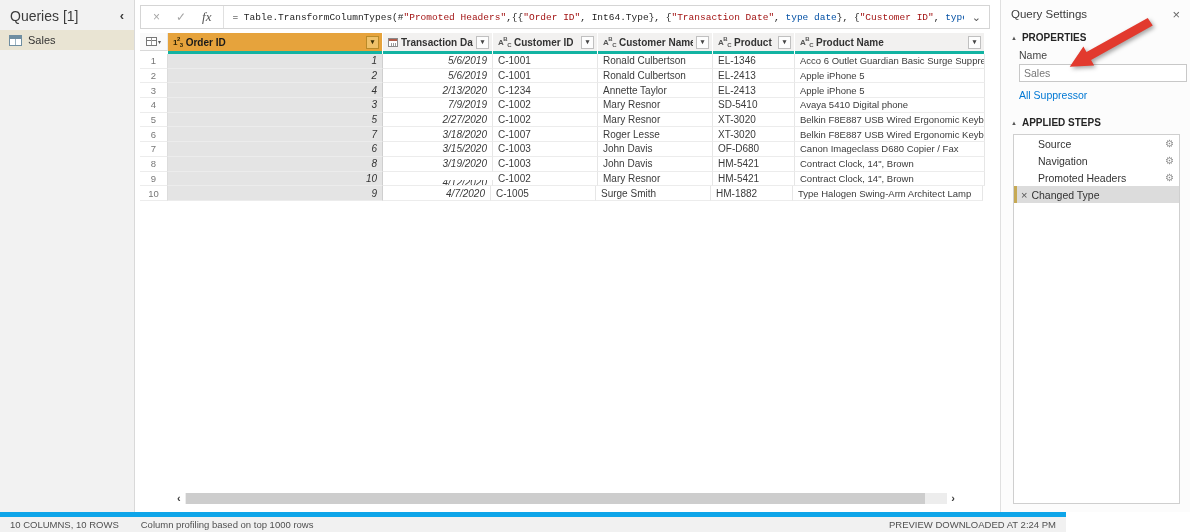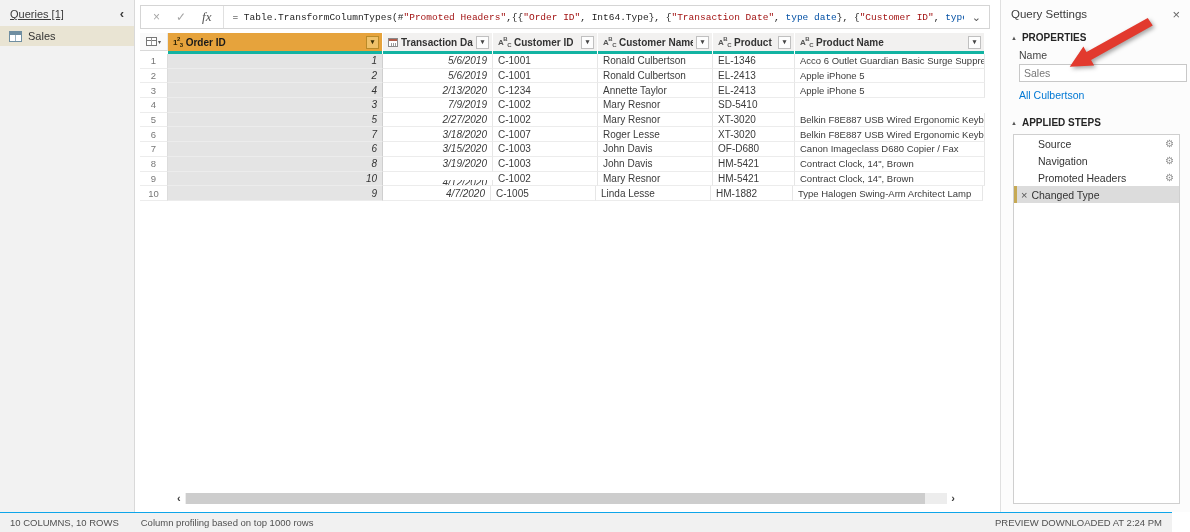--- a/index.html
+++ b/index.html
@@ -5,21 +5,21 @@
   * { box-sizing: border-box; margin: 0; padding: 0; }
   html,body { width: 1190px; height: 532px; overflow: hidden;
     font-family: "Liberation Sans", sans-serif; background: #fff; }
   .app { position: relative; width: 1190px; height: 532px; }
 
   
   .left-panel { position: absolute; left:0; top:0; width:135px; height:512px;
     background:#f2f2f2; border-right:1px solid #d9d9d9; }
   .lp-header { display:flex; align-items:center; justify-content:space-between;
     padding:8px 10px 6px 10px; }
-  .lp-title { font-size:11px; color:#3b3b3b;text-decoration:underline; }
+  .lp-title { font-size:14px; color:#3b3b3b; }
   .lp-collapse { font-size:13px; color:#3b3b3b; font-weight:bold; cursor:pointer; line-height:10px; }
   .query-item { display:flex; align-items:center; gap:6px; height:20px; padding:0 0 0 9px;
     font-size:11px; color:#333; cursor:pointer; }
   .query-item.sel { background:#e9e4d3; }
   .q-icon { width:13px; height:11px; border:1px solid #6f8ea1; position:relative; background:#fff; flex:0 0 auto; }
   .q-icon::before { content:""; position:absolute; left:0; top:0; right:0; height:3px; background:#6f8ea1; }
   .q-icon::after { content:""; position:absolute; left:5px; top:3px; bottom:0; width:1px; background:#9db4c2; }
 
   
   .main { position:absolute; left:135px; top:0; width:865px; height:512px; background:#fff; }
@@ -100,22 +100,22 @@
   .all-props { font-size:10.5px; color:#0078d4; margin:7px 0 16px 8px; cursor:pointer; }
   .steps-box { flex:1; border:1px solid #cfcfcf; background:#fff; margin-left:2px; overflow:hidden; }
   .step-row { display:flex; align-items:center; height:17px; font-size:10.5px; color:#333; cursor:pointer; }
   .step-row .step-label { flex:1; white-space:nowrap; overflow:hidden; }
   .step-row.plain { padding-left:24px; padding-right:5px; }
   .step-row.sel { background:#dcdcdc; border-left:3px solid #c6a954; padding-left:4px; }
   .step-x { font-size:11px; color:#555; margin-right:4px; cursor:pointer; }
   .gear { font-size:10px; color:#8f8f8f; cursor:pointer; }
 
   
-  .status-bar { position:absolute; left:0; bottom:0; width:1172px; height:20px; background:#f1f1f1;
-    border-top:1px solid #0ea5e9; display:flex; align-items:center; font-size:9.5px; color:#505050; }
+  .status-bar { position:absolute; left:0; bottom:0; width:1066px; height:20px; background:#f1f1f1;
+    border-top:5px solid #0ea5e9; display:flex; align-items:center; font-size:9.5px; color:#505050; }
   .sb-left { margin-left:10px; }
   .sb-mid { margin-left:22px; }
   .sb-right { margin-left:auto; margin-right:10px; }
 
   
   .arrow-svg { position:absolute; left:1058px; top:18px; width:104px; height:52px; z-index:50;
     pointer-events:none; filter:drop-shadow(2px 2px 2px rgba(0,0,0,0.35)); }
 </style>
 </head>
 <body>
@@ -219,20 +219,21 @@
             <div class="cell c-pid" style="width: 82px;">EL-2413</div>
             <div class="cell c-pname" style="width: 190px;">Apple iPhone 5</div>
           </div>
           <div class="grow">
             <div class="rnum">4</div>
             <div class="cell c-oid" style="width: 215px;">3</div>
             <div class="cell c-date" style="width: 110px;">7/9/2019</div>
             <div class="cell c-cid" style="width: 105px;">C-1002</div>
             <div class="cell c-cname" style="width: 115px;">Mary Resnor</div>
             <div class="cell c-pid" style="width: 82px;">SD-5410</div>
+            <div class="cell c-pname" style="width: 190px;">Avaya 5410 Digital phone</div>
           </div>
           <div class="grow">
             <div class="rnum">5</div>
             <div class="cell c-oid" style="width: 215px;">5</div>
             <div class="cell c-date" style="width: 110px;">2/27/2020</div>
             <div class="cell c-cid" style="width: 105px;">C-1002</div>
             <div class="cell c-cname" style="width: 115px;">Mary Resnor</div>
             <div class="cell c-pid" style="width: 82px;">XT-3020</div>
             <div class="cell c-pname" style="width: 190px;">Belkin F8E887 USB Wired Ergonomic Keyboard</div>
           </div>
@@ -270,21 +271,21 @@
             <div class="cell c-cid" style="width: 105px;">C-1002</div>
             <div class="cell c-cname" style="width: 115px;">Mary Resnor</div>
             <div class="cell c-pid" style="width: 82px;">HM-5421</div>
             <div class="cell c-pname" style="width: 190px;">Contract Clock, 14", Brown</div>
           </div>
           <div class="grow">
             <div class="rnum">10</div>
             <div class="cell c-oid" style="width: 215px;">9</div>
             <div class="cell c-date" style="width: 108px;">4/7/2020</div>
             <div class="cell c-cid" style="width: 105px;">C-1005</div>
-            <div class="cell c-cname" style="width: 115px;">Linda Lesse</div>
+            <div class="cell c-cname" style="width: 115px;">Surge Smith</div>
             <div class="cell c-pid" style="width: 82px;">HM-1882</div>
             <div class="cell c-pname" style="width: 190px;">Type Halogen Swing-Arm Architect Lamp</div>
           </div>
         </div>
     </div>
 
     <div class="hscroll">
       <span class="hs-arrow">‹</span>
       <div class="hs-track">
         <div class="hs-thumb"></div>
@@ -298,21 +299,21 @@
       <span class="rp-title">Query Settings</span>
       <span class="rp-close">×</span>
     </div>
 
     <div class="section-head">
       <span class="tri">▲</span>
       <span>PROPERTIES</span>
     </div>
     <div class="name-label">Name</div>
     <input class="name-input" type="text" value="Sales" style="">
-    <div class="all-props">All Culbertson</div>
+    <div class="all-props">All Suppressor</div>
 
     <div class="section-head">
       <span class="tri">▲</span>
       <span>APPLIED STEPS</span>
     </div>
     <div class="steps-box" id="steps-box">
         <div class="step-row plain">
           <span class="step-label">Source</span>
           <span class="gear">⚙</span>
         </div>

